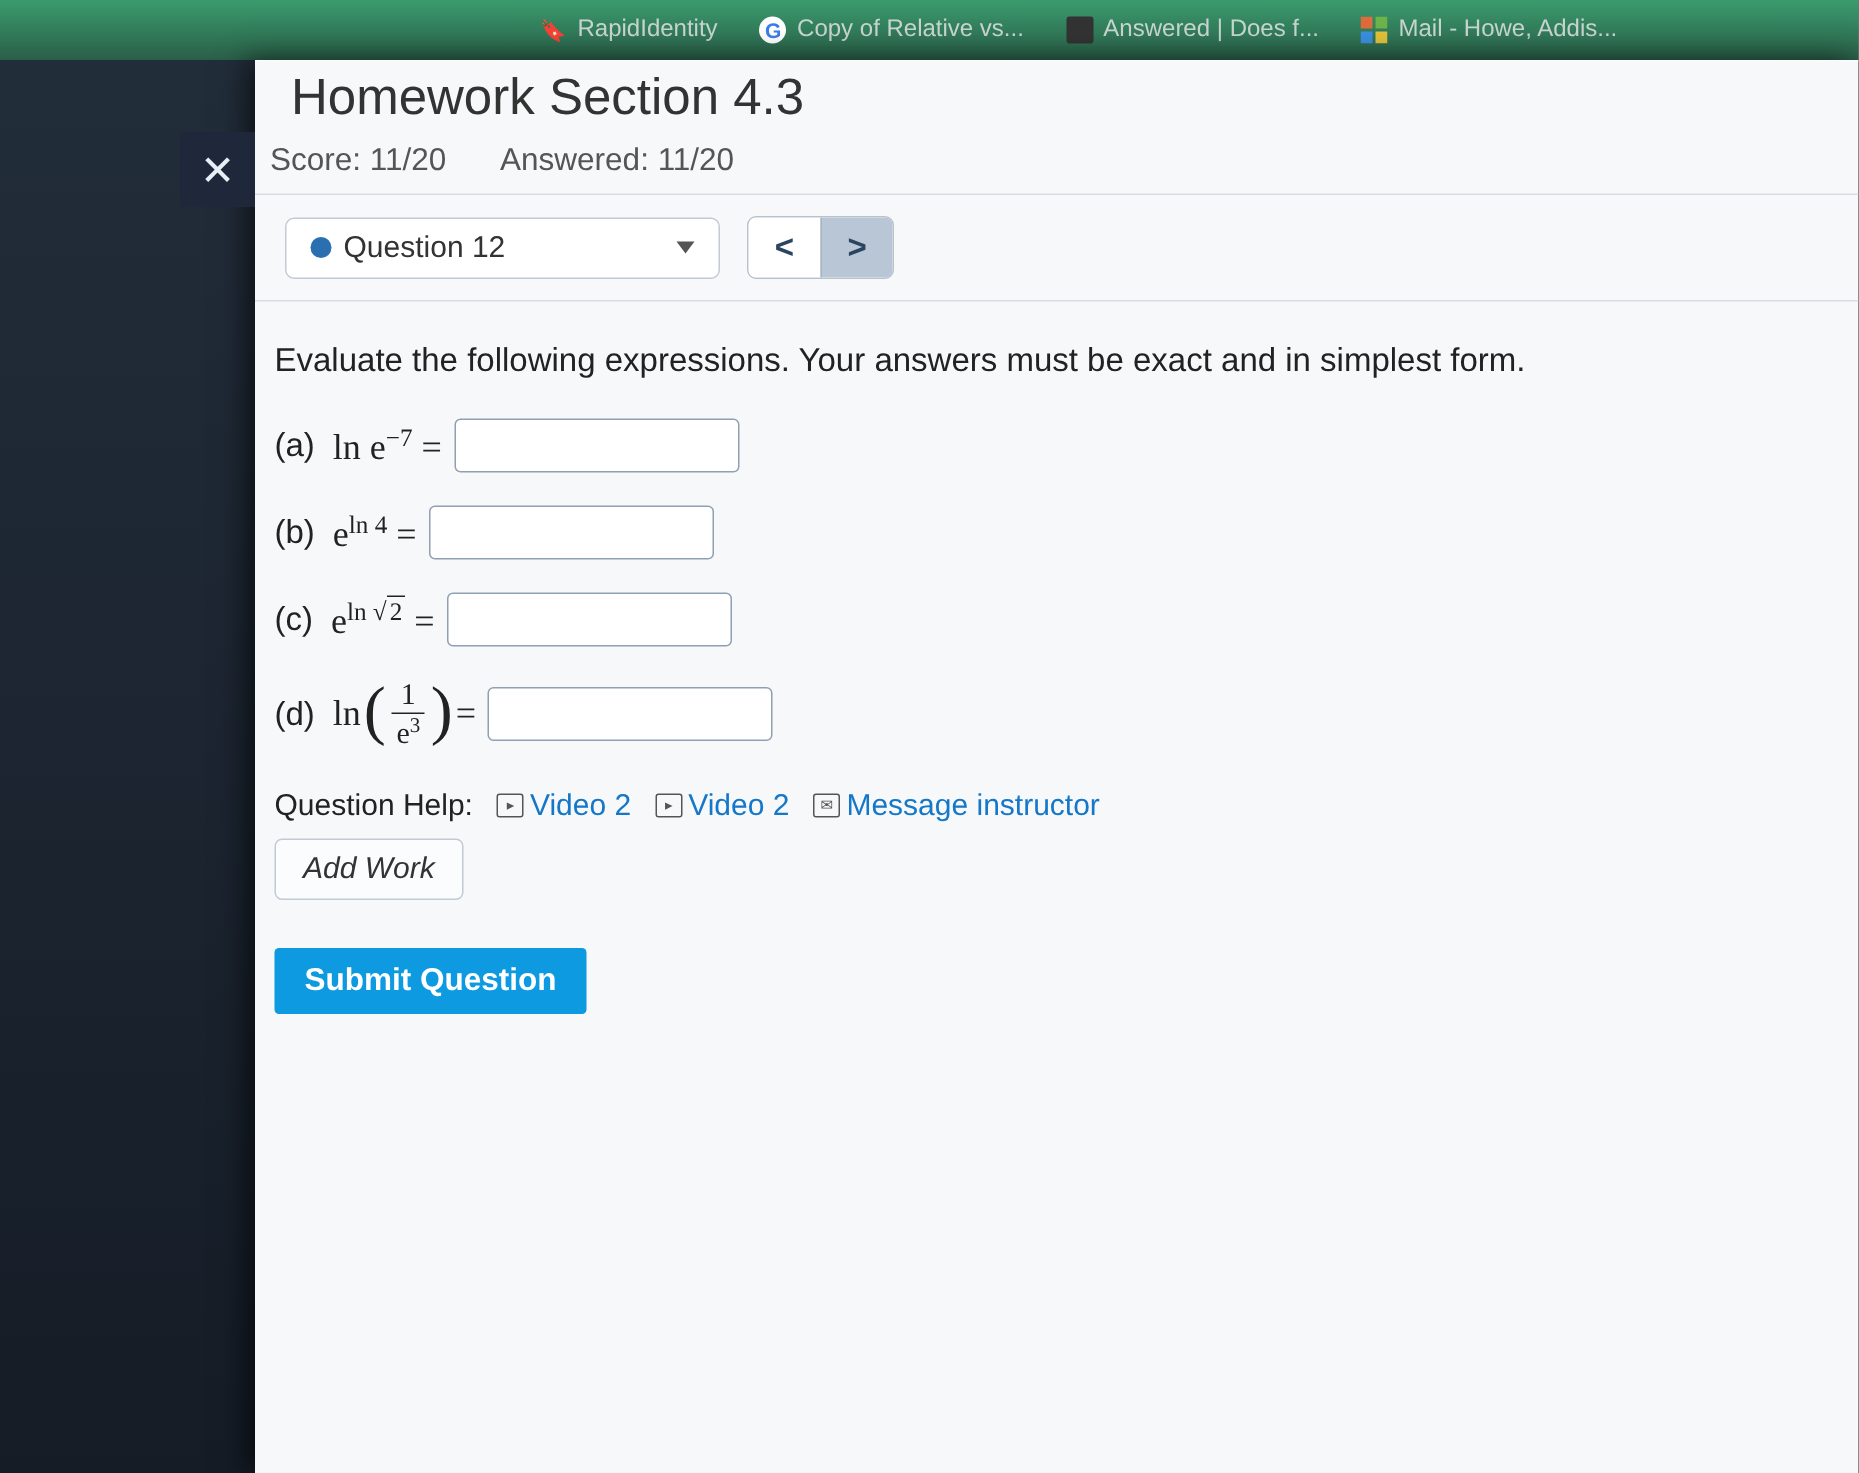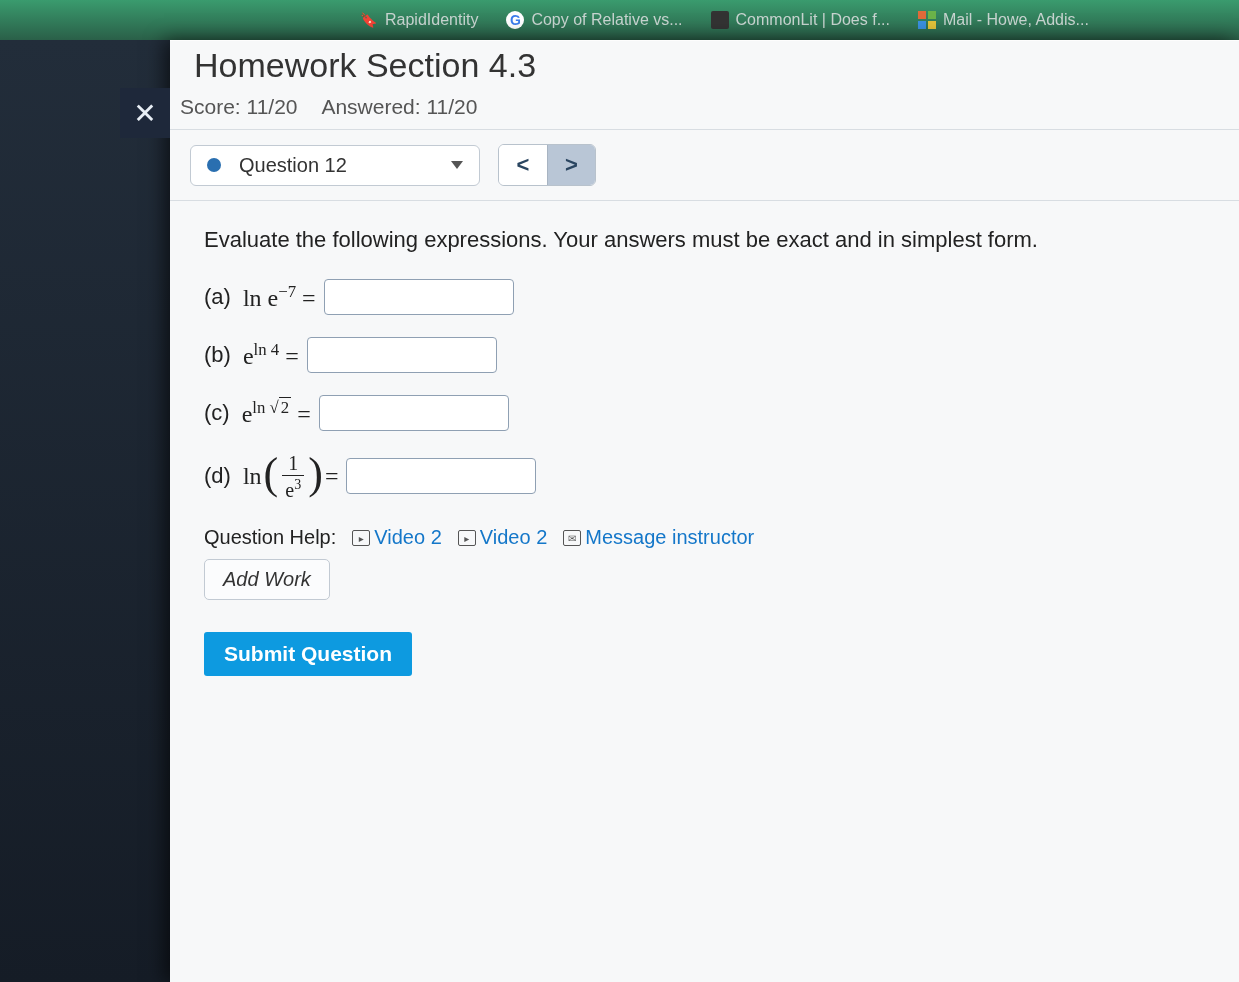--- a/index.html
+++ b/index.html
@@ -73,42 +73,42 @@
     align-items: center;
     justify-content: center;
     font-size: 28px;
   }
   .score-line {
     font-size: 21px;
     color: #555;
     padding: 10px 0 10px 10px;
     border-bottom: 1px solid #d8dde2;
   }
-  .score-line .answered { margin-left: 18px; }
+  .score-line .answered { margin-left: 30px; }
   .qbar {
     display: flex;
     align-items: center;
     gap: 18px;
     padding: 14px 0 14px 20px;
     border-bottom: 1px solid #d8dde2;
   }
   .qpill {
     display: flex;
     align-items: center;
     gap: 10px;
     background: #fff;
     border: 1px solid #c2cad3;
     border-radius: 6px;
     padding: 8px 16px;
     font-size: 20px;
     color: #333;
     min-width: 290px;
     justify-content: space-between;
   }
-  .qpill-left { display:flex; align-items:center; gap:18px; }
+  .qpill-left { display:flex; align-items:center; gap:8px; }
   .dot {
     width: 14px; height: 14px;
     border-radius: 50%;
     background: #2a6fb0;
   }
   .caret-down {
     width: 0; height: 0;
     border-left: 6px solid transparent;
     border-right: 6px solid transparent;
     border-top: 8px solid #555;
@@ -127,21 +127,21 @@
     font-size: 22px;
     font-weight: bold;
     color: #2a4560;
     background: #fff;
   }
   .navbtn.next {
     background: #b9c6d6;
     border-left: 1px solid #a8b4c2;
   }
   .qbody {
-    padding: 26px 30px 30px 34px;
+    padding: 26px 30px 30px 13px;
     font-size: 21px;
     color: #222;
   }
   .prompt {
     margin-bottom: 26px;
     font-size: 22px;
   }
   .row {
     display: flex;
     align-items: center;
@@ -236,21 +236,21 @@
     <div class="bookmark">
       <span class="bm-icon">🔖</span>
       <span>RapidIdentity</span>
     </div>
     <div class="bookmark">
       <span class="bm-icon" style="background:#fff;color:#3b7ded;border-radius:50%;font-weight:bold;">G</span>
       <span>Copy of Relative vs...</span>
     </div>
     <div class="bookmark">
       <span class="bm-icon" style="background:#333;border-radius:2px;"></span>
-      <span>CommonLit | Does f...</span>
+      <span>Answered | Does f...</span>
     </div>
     <div class="bookmark">
       <span class="bm-icon">
         <svg width="18" height="18" viewBox="0 0 18 18">
             <rect x="0" y="0" width="8" height="8" fill="#e06b3a"></rect>
             <rect x="10" y="0" width="8" height="8" fill="#6bb34a"></rect>
             <rect x="0" y="10" width="8" height="8" fill="#3a8fe0"></rect>
             <rect x="10" y="10" width="8" height="8" fill="#e0c23a"></rect>
           </svg>
       </span>

